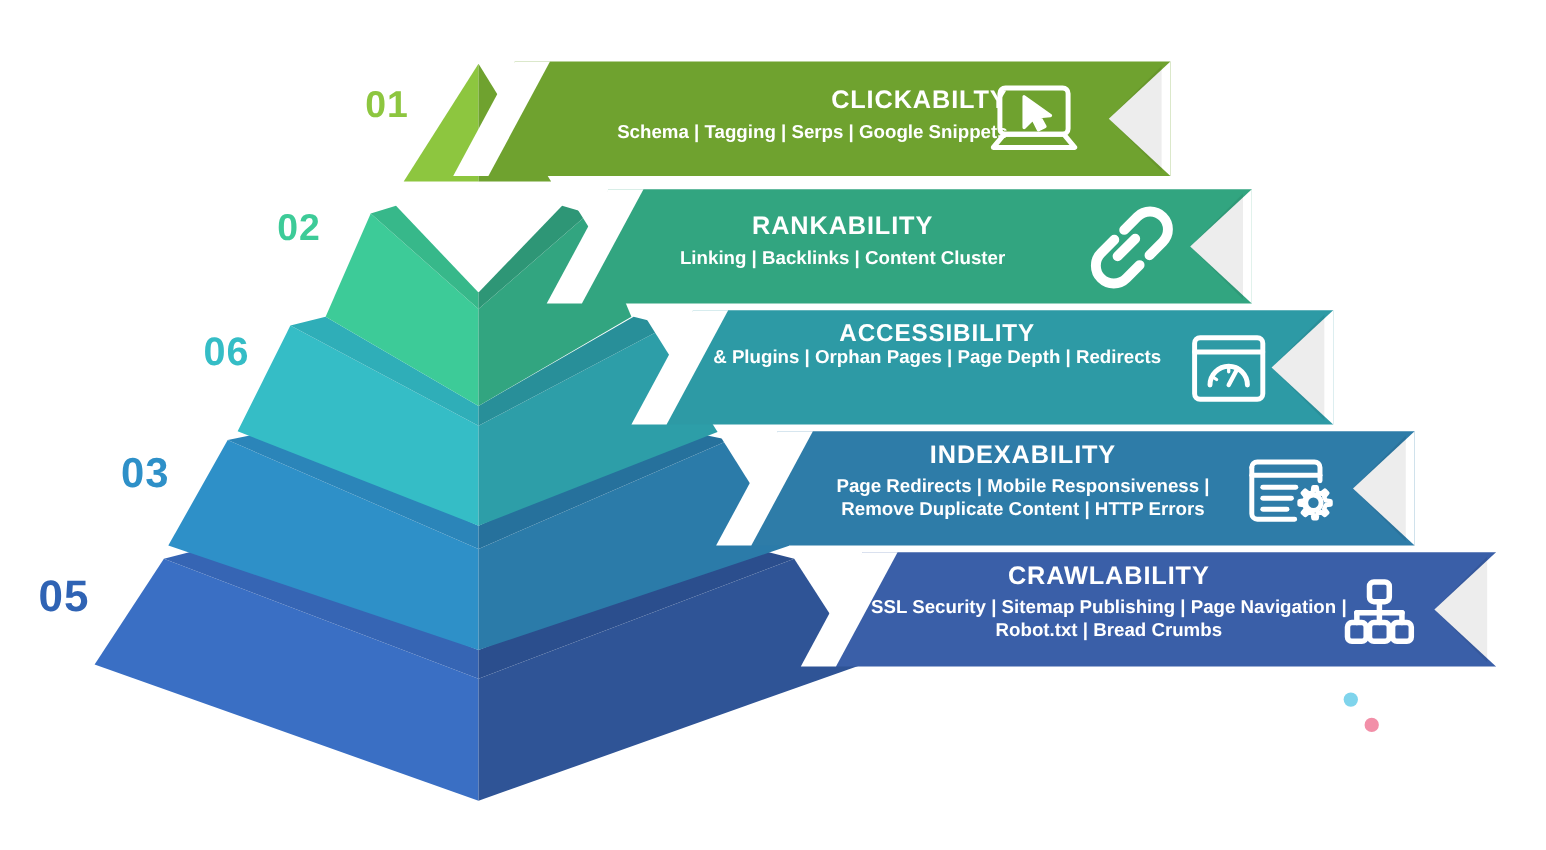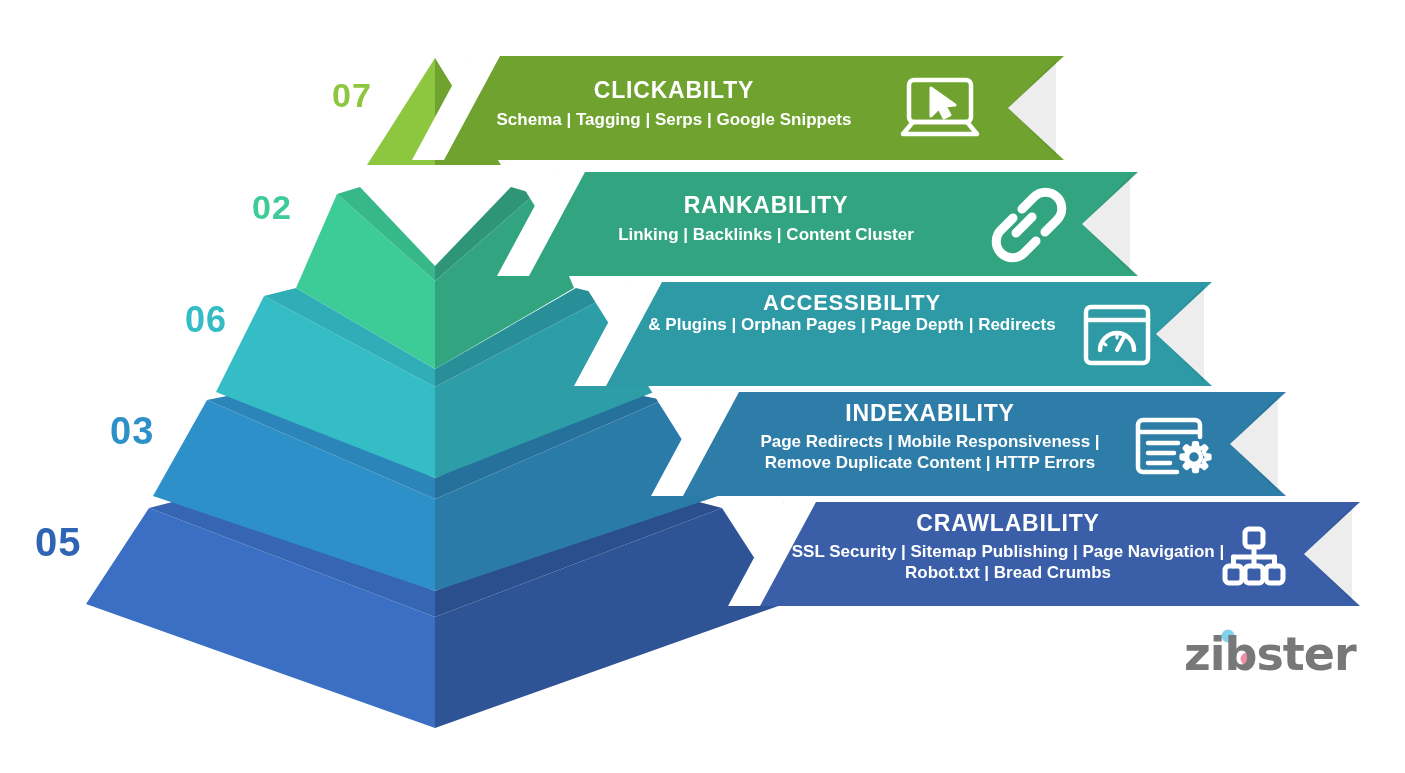--- a/index.html
+++ b/index.html
@@ -149,27 +149,27 @@
       <line x1="30" y1="19" x2="30" y2="38"></line>
       <line x1="9.5" y1="29" x2="50.5" y2="29"></line>
       <line x1="9.5" y1="29" x2="9.5" y2="38"></line>
       <line x1="50.5" y1="29" x2="50.5" y2="38"></line>
     </g>
 
     <circle cx="1228" cy="636" r="6.5" fill="#7FD4EC"></circle>
     <circle cx="1247" cy="659" r="6.5" fill="#F28FA8"></circle>
   </svg>
 
-  <div class="num" style="left:332px;top:76px;font-size:34px;color:#8DC63F;">07</div>
+  <div class="num" style="left:332px;top:76px;font-size:34px;color:#8DC63F;">01</div>
   <div class="num" style="left:252px;top:188px;font-size:34px;color:#3DCB98;">02</div>
   <div class="num" style="left:185px;top:299px;font-size:36px;color:#35BDC6;">06</div>
   <div class="num" style="left:110px;top:410px;font-size:38px;color:#2E90C8;">03</div>
   <div class="num" style="left:35px;top:520px;font-size:40px;color:#2F63B4;">05</div>
 
-  <div class="banner-text" style="left:464px;top:78px;width:420px;">
+  <div class="banner-text" style="left:496px;top:78px;width:420px;text-align:right;">
     <div class="banner-title" style="font-size:23px;">CLICKABILTY</div>
     <div class="banner-sub" style="font-size:17px;margin-top:7px;">Schema | Tagging | Serps | Google Snippets</div>
   </div>
 
   <div class="banner-text" style="left:556px;top:193px;width:420px;">
     <div class="banner-title" style="font-size:23px;">RANKABILITY</div>
     <div class="banner-sub" style="font-size:17px;margin-top:7px;">Linking | Backlinks | Content Cluster</div>
   </div>
 
   <div class="banner-text" style="left:634px;top:291px;width:436px;">
@@ -182,17 +182,14 @@
     <div class="banner-sub" style="font-size:17px;margin-top:6px;">SSL Security | Sitemap Publishing | Page Navigation |</div>
     <div class="banner-sub" style="font-size:17px;">Robot.txt | Bread Crumbs</div>
   </div>
 
   <div class="banner-text" style="left:712px;top:401px;width:436px;">
     <div class="banner-title" style="font-size:23px;">INDEXABILITY</div>
     <div class="banner-sub" style="font-size:17px;margin-top:6px;">Page Redirects | Mobile Responsiveness |</div>
     <div class="banner-sub" style="font-size:17px;">Remove Duplicate Content | HTTP Errors</div>
   </div>
 
-  <div class="logo">
-    <div class="logo-word">zibster</div>
-  </div>
 
 </div>
 
 </body></html>

